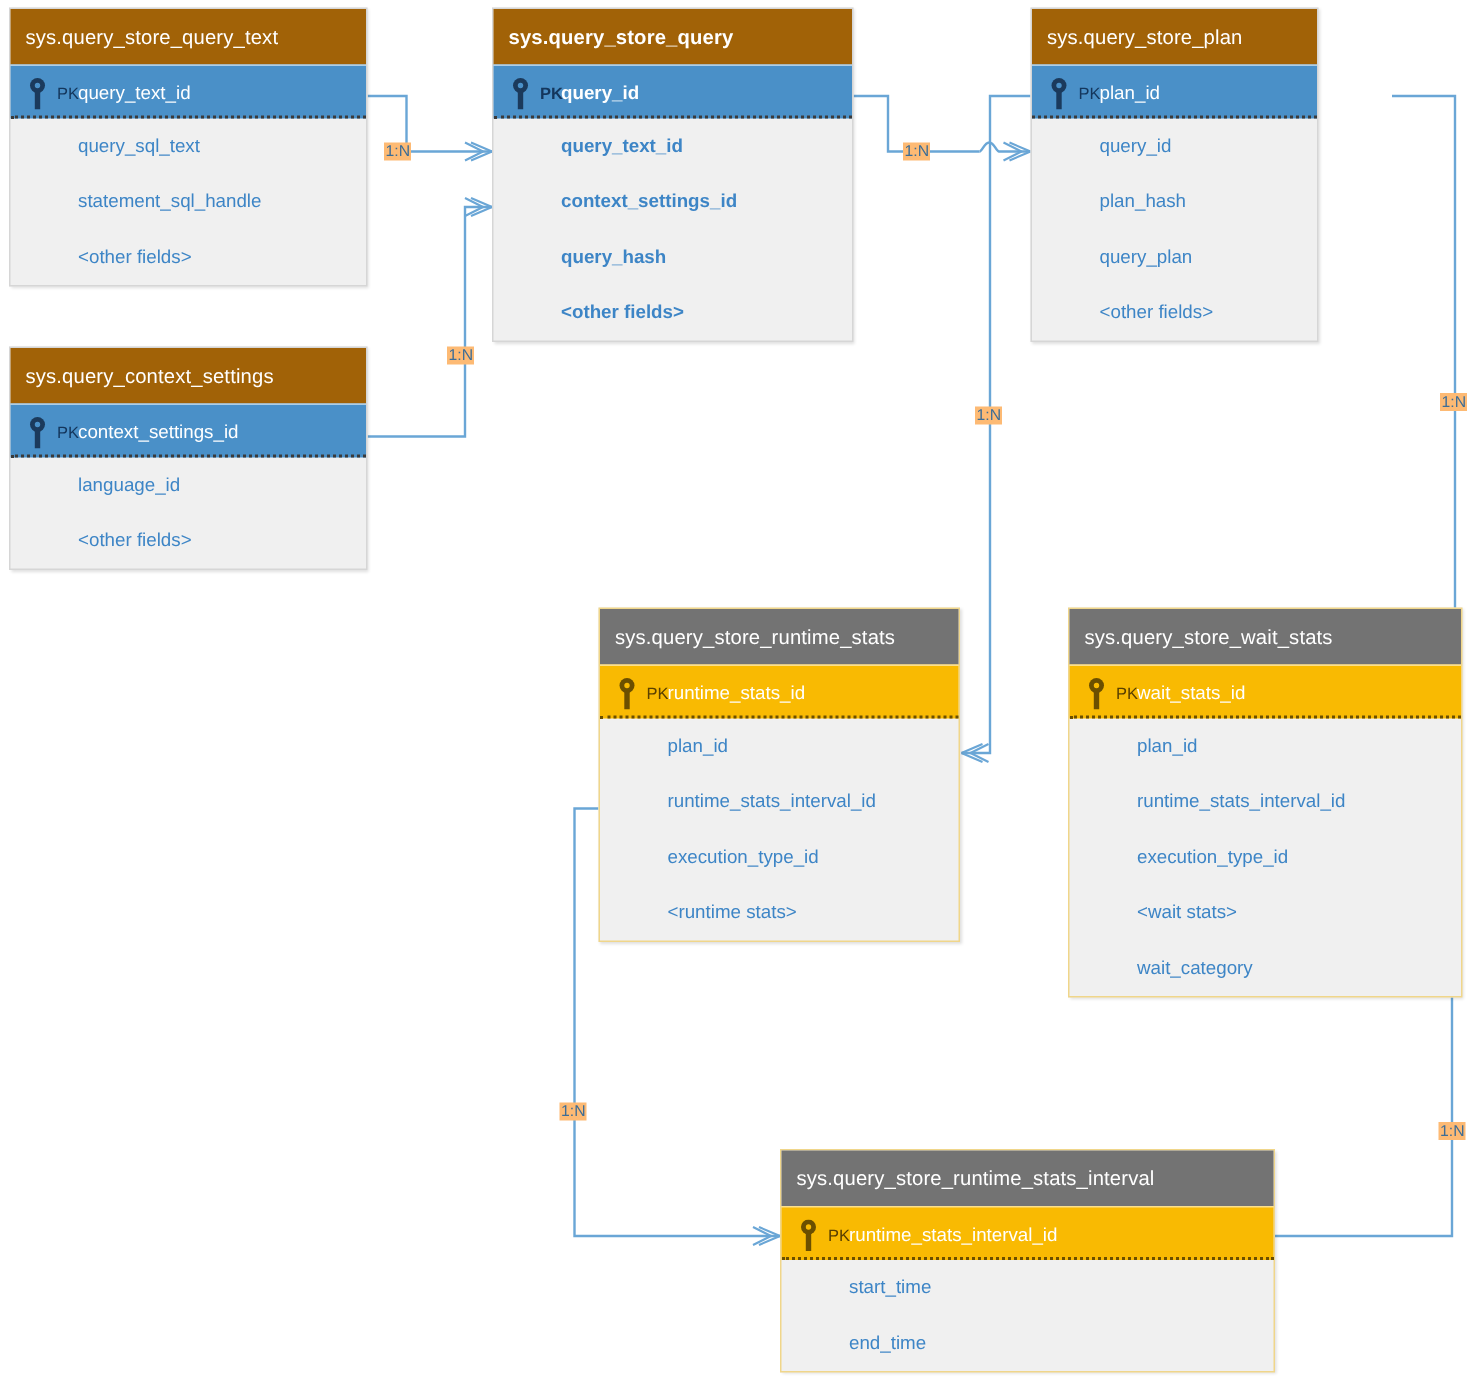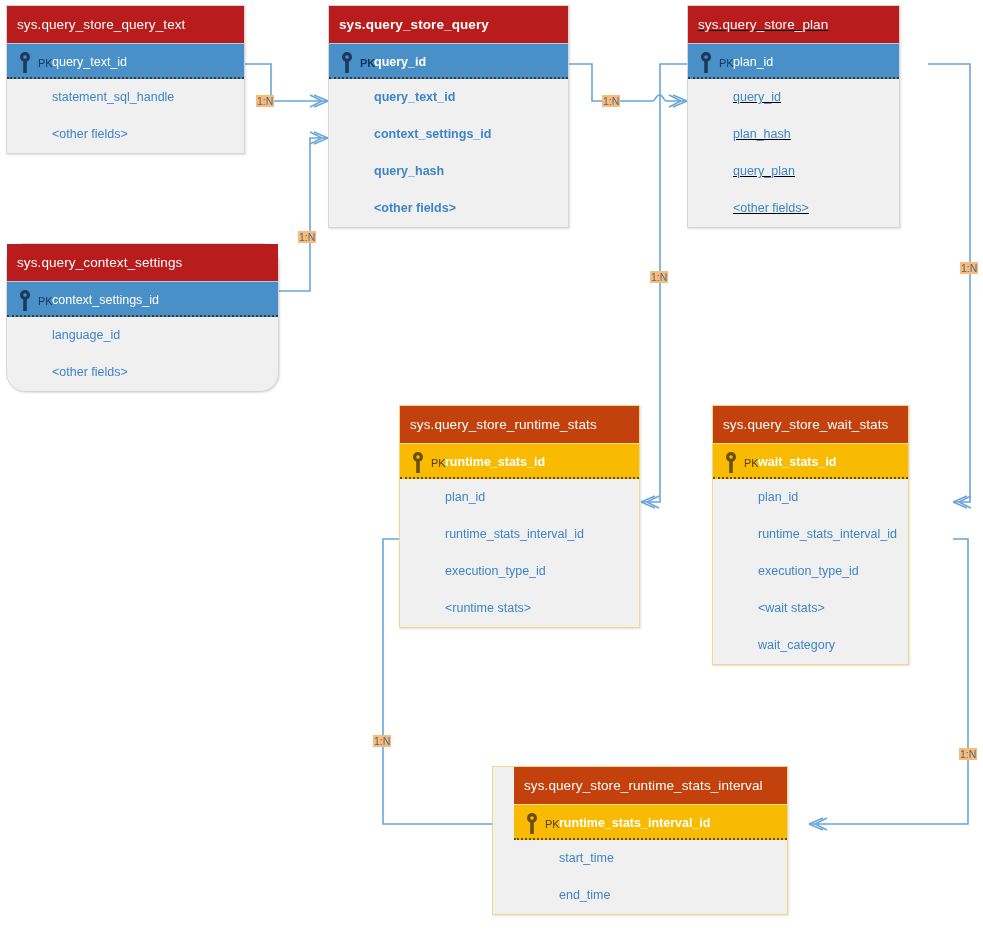--- a/index.html
+++ b/index.html
@@ -47,30 +47,30 @@
   .ent-body{padding:0;}
   .field-row{
     height:37px;line-height:37px;
     padding-left:45px;
     font-size:12.5px;
     color:#3d85c6;
     white-space:nowrap;
   }
 
   
-  .blue .ent-header{background:#b91c1c;}
+  .blue .ent-header{background:#a16207;}
   .blue .ent-pk{background:#4a90c8;}
   .blue{border-color:#d6d6d6;}
 
   
-  .orange .ent-header{background:#c2410c;}
+  .orange .ent-header{background:#737373;}
   .orange .ent-pk{background:#f9ba02;border-bottom-color:#6b4f00;}
   .orange{border-color:#f0d68a;}
   .orange .ent-pk .pk-label{color:#5a4000;}
-  .orange .ent-pk .pk-field{color:#ffffff;font-weight:bold;}
+  .orange .ent-pk .pk-field{color:#ffffff;}
 
   .rel-label{
     position:absolute;
     font-size:10.5px;
     color:#3d6d96;
     background:#fdba74;
     padding:0 1px;
     white-space:nowrap;
     line-height:12px;
   }
@@ -134,20 +134,21 @@
     <div class="ent-pk">
       <svg class="key-icon" viewBox="0 0 12 21">
         <circle cx="6" cy="5" r="5" fill="#1b3a5c"></circle>
           <circle cx="6" cy="5" r="1.8" fill="#4a90c8"></circle>
         <rect x="4.2" y="8" width="3.6" height="13" fill="#1b3a5c"></rect>
       </svg>
       <span class="pk-label">PK</span>
       <span class="pk-field">query_text_id</span>
     </div>
     <div class="ent-body">
+      <div class="field-row">query_sql_text</div>
       <div class="field-row">statement_sql_handle</div>
       <div class="field-row">&lt;other fields&gt;</div>
     </div>
   </div>
 
   <div class="entity blue" style="left:328px;top:5px;width:241px;font-weight:bold;">
     <div class="ent-header">sys.query_store_query</div>
     <div class="ent-pk">
       <svg class="key-icon" viewBox="0 0 12 21">
         <circle cx="6" cy="5" r="5" fill="#1b3a5c"></circle>
@@ -158,40 +159,40 @@
       <span class="pk-field">query_id</span>
     </div>
     <div class="ent-body">
       <div class="field-row">query_text_id</div>
       <div class="field-row">context_settings_id</div>
       <div class="field-row">query_hash</div>
       <div class="field-row">&lt;other fields&gt;</div>
     </div>
   </div>
 
-  <div class="entity blue" style="left:687px;top:5px;width:213px;text-decoration:underline;">
+  <div class="entity blue" style="left:687px;top:5px;width:192px;">
     <div class="ent-header">sys.query_store_plan</div>
     <div class="ent-pk">
       <svg class="key-icon" viewBox="0 0 12 21">
         <circle cx="6" cy="5" r="5" fill="#1b3a5c"></circle>
           <circle cx="6" cy="5" r="1.8" fill="#4a90c8"></circle>
         <rect x="4.2" y="8" width="3.6" height="13" fill="#1b3a5c"></rect>
       </svg>
       <span class="pk-label">PK</span>
       <span class="pk-field">plan_id</span>
     </div>
     <div class="ent-body">
       <div class="field-row">query_id</div>
       <div class="field-row">plan_hash</div>
       <div class="field-row">query_plan</div>
       <div class="field-row">&lt;other fields&gt;</div>
     </div>
   </div>
 
-  <div class="entity blue" style="left:6px;top:243px;width:273px;border-radius:19px;">
+  <div class="entity blue" style="left:6px;top:231px;width:239px;">
     <div class="ent-header">sys.query_context_settings</div>
     <div class="ent-pk">
       <svg class="key-icon" viewBox="0 0 12 21">
         <circle cx="6" cy="5" r="5" fill="#1b3a5c"></circle>
           <circle cx="6" cy="5" r="1.8" fill="#4a90c8"></circle>
         <rect x="4.2" y="8" width="3.6" height="13" fill="#1b3a5c"></rect>
       </svg>
       <span class="pk-label">PK</span>
       <span class="pk-field">context_settings_id</span>
     </div>
@@ -213,41 +214,41 @@
       <span class="pk-field">runtime_stats_id</span>
     </div>
     <div class="ent-body">
       <div class="field-row">plan_id</div>
       <div class="field-row">runtime_stats_interval_id</div>
       <div class="field-row">execution_type_id</div>
       <div class="field-row">&lt;runtime stats&gt;</div>
     </div>
   </div>
 
-  <div class="entity orange" style="left:712px;top:405px;width:197px;">
+  <div class="entity orange" style="left:712px;top:405px;width:263px;">
     <div class="ent-header">sys.query_store_wait_stats</div>
     <div class="ent-pk">
       <svg class="key-icon" viewBox="0 0 12 21">
         <circle cx="6" cy="5" r="5" fill="#6b4f00"></circle>
           <circle cx="6" cy="5" r="1.8" fill="#f9ba02"></circle>
         <rect x="4.2" y="8" width="3.6" height="13" fill="#6b4f00"></rect>
       </svg>
       <span class="pk-label">PK</span>
       <span class="pk-field">wait_stats_id</span>
     </div>
     <div class="ent-body">
       <div class="field-row">plan_id</div>
       <div class="field-row">runtime_stats_interval_id</div>
       <div class="field-row">execution_type_id</div>
       <div class="field-row">&lt;wait stats&gt;</div>
       <div class="field-row">wait_category</div>
     </div>
   </div>
 
-  <div class="entity orange" style="left:492px;top:766px;width:296px;padding-left:21px;">
+  <div class="entity orange" style="left:520px;top:766px;width:330px;">
     <div class="ent-header">sys.query_store_runtime_stats_interval</div>
     <div class="ent-pk">
       <svg class="key-icon" viewBox="0 0 12 21">
         <circle cx="6" cy="5" r="5" fill="#6b4f00"></circle>
           <circle cx="6" cy="5" r="1.8" fill="#f9ba02"></circle>
         <rect x="4.2" y="8" width="3.6" height="13" fill="#6b4f00"></rect>
       </svg>
       <span class="pk-label">PK</span>
       <span class="pk-field">runtime_stats_interval_id</span>
     </div>

